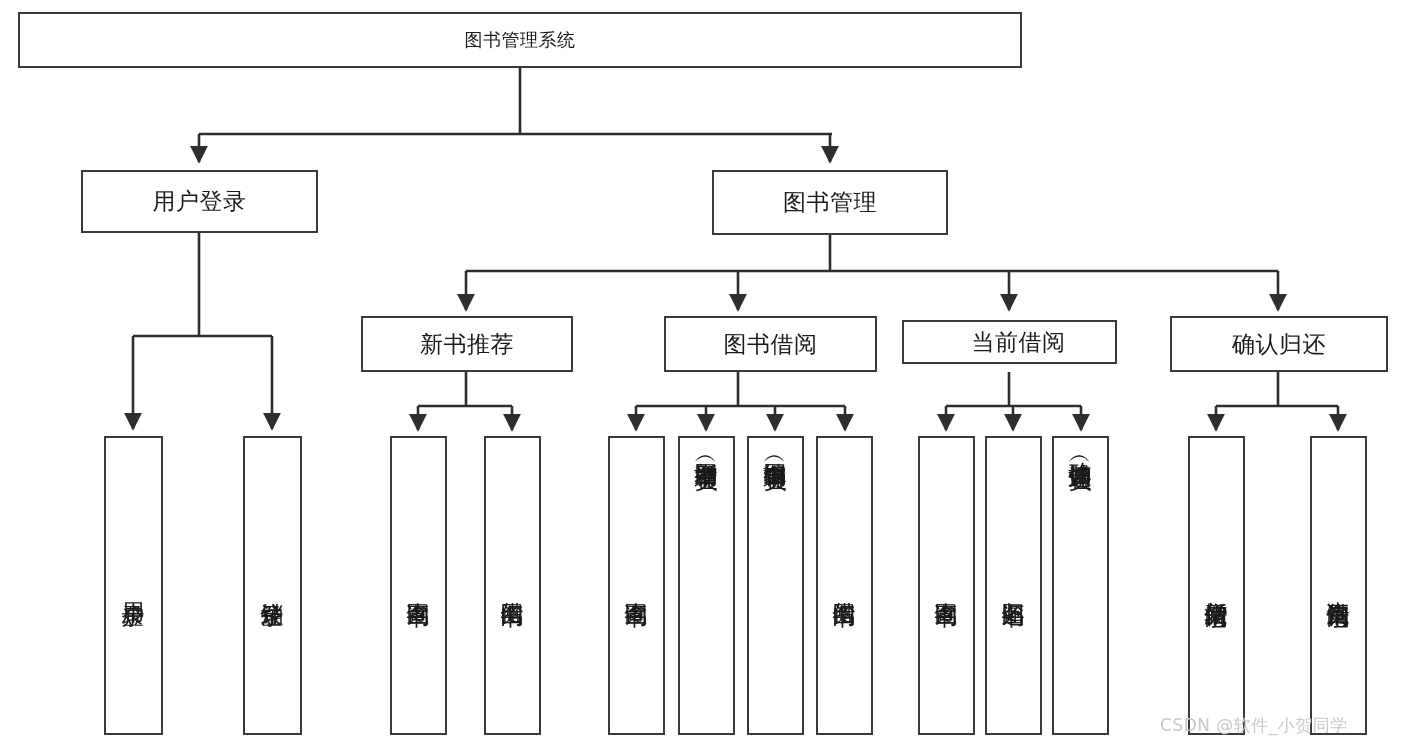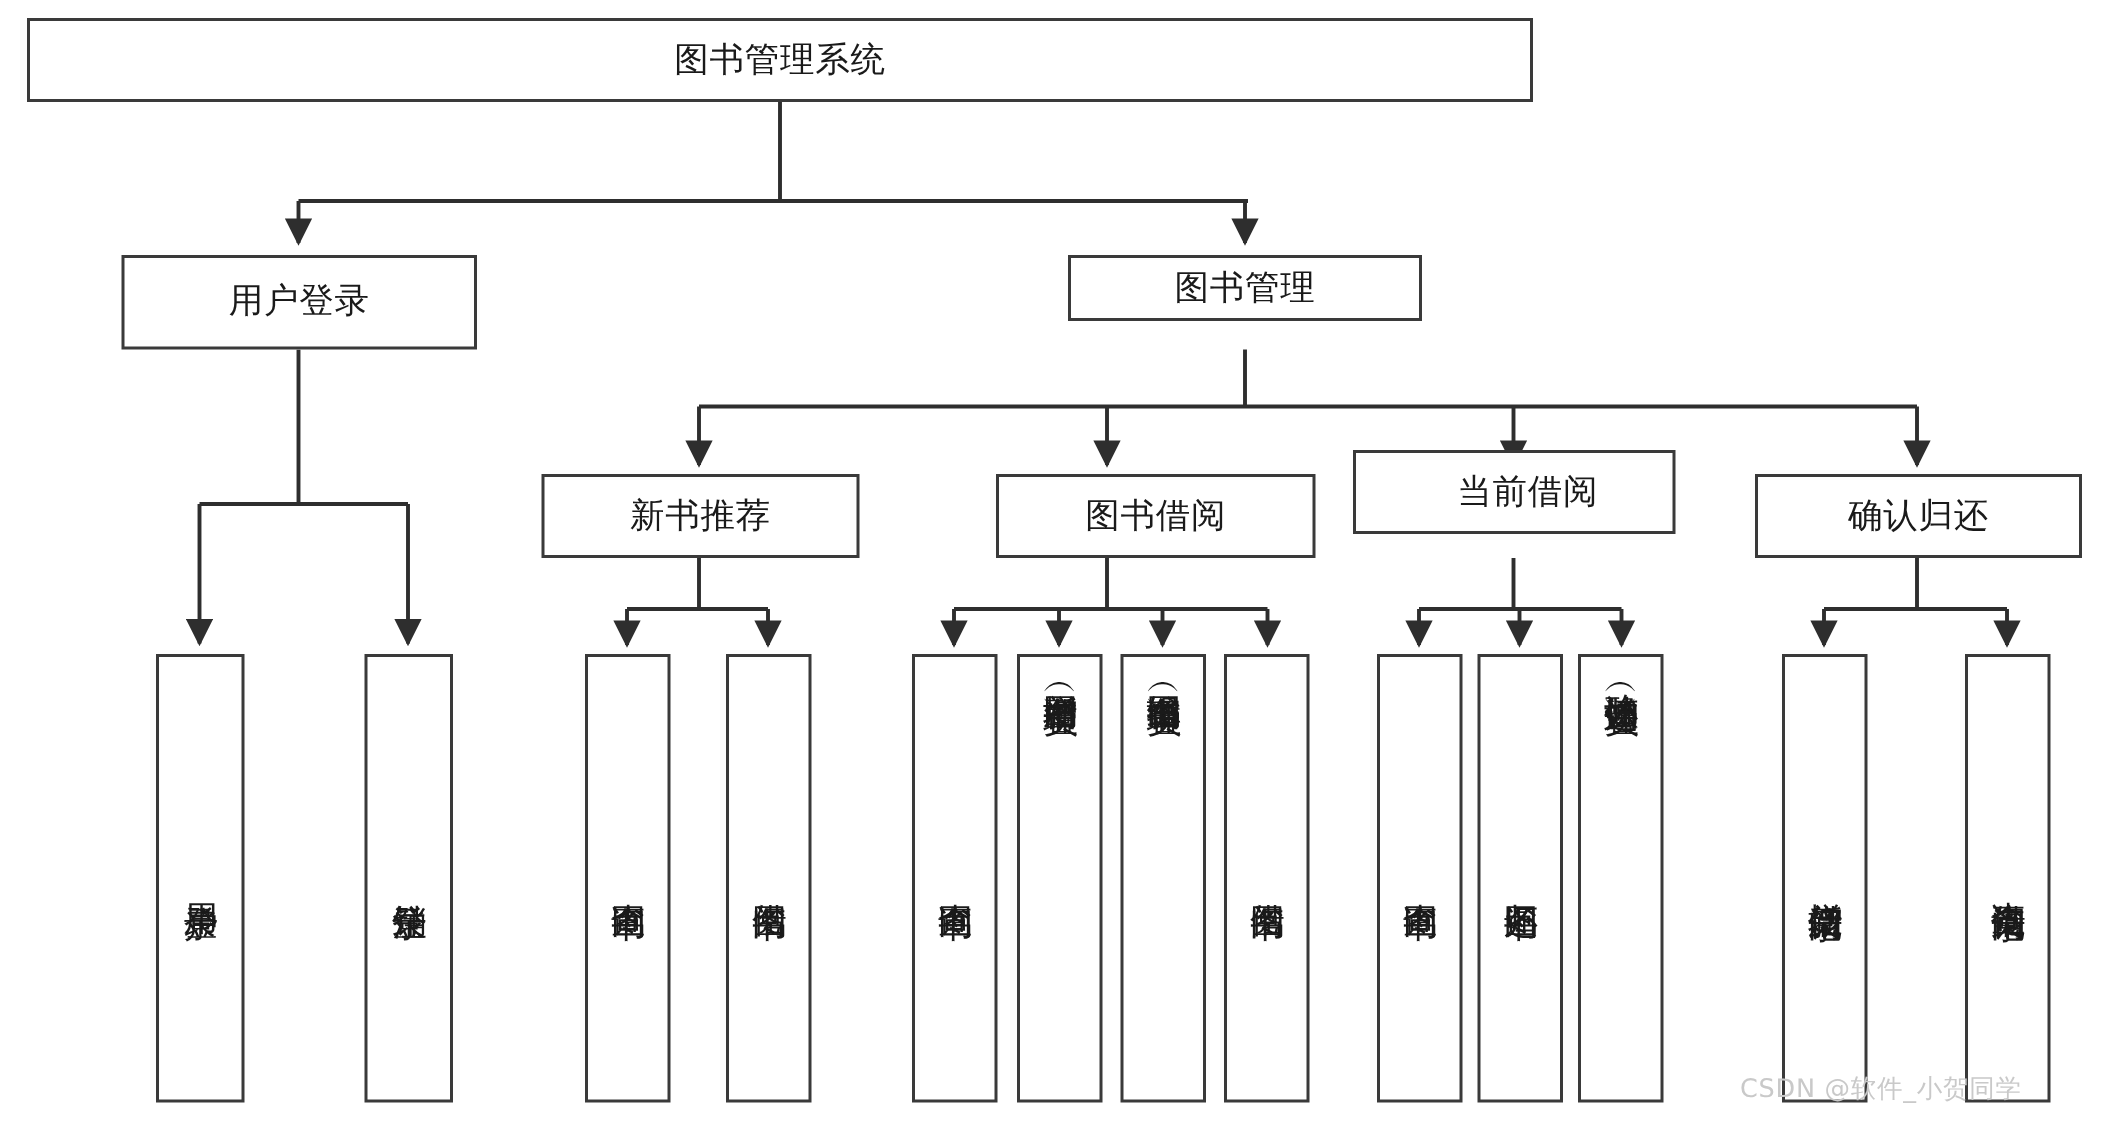--- a/index.html
+++ b/index.html
@@ -38,21 +38,21 @@
   .node .label {
     display: block;
     text-align: center;
     line-height: 1.25;
     letter-spacing: 0.5px;
   }
   .node.horizontal .label {
     font-size: 23px;
   }
   .node.root .label {
-    font-size: 23px;
+    font-size: 18px;
     text-align: center;
   }
   .node.vertical {
     align-items: flex-start;
     justify-content: center;
     padding-top: 6px;
   }
   .node.vertical .label {
     writing-mode: vertical-rl;
     text-orientation: upright;
@@ -129,33 +129,33 @@
   </svg>
 
   <div class="node root horizontal" style="left:18px; top:12px; width:1004px; height:56px;">
     <span class="label">图书管理系统</span>
   </div>
 
   <div class="node horizontal" style="left:81px; top:170px; width:237px; height:63px;">
     <span class="label">用户登录</span>
   </div>
 
-  <div class="node horizontal" style="left:712px; top:170px; width:236px; height:44px;">
+  <div class="node horizontal" style="left:712px; top:170px; width:236px; height:65px;">
     <span class="label">图书管理</span>
   </div>
 
   <div class="node horizontal" style="left:361px; top:316px; width:212px; height:56px;">
     <span class="label">新书推荐</span>
   </div>
 
   <div class="node horizontal" style="left:664px; top:316px; width:213px; height:56px;">
     <span class="label">图书借阅</span>
   </div>
 
-  <div class="node horizontal" style="left:902px; top:300px; width:215px; height:56px;padding-left:18px;">
+  <div class="node horizontal" style="left:902px; top:320px; width:215px; height:44px;padding-left:18px;">
     <span class="label">当前借阅</span>
   </div>
 
   <div class="node horizontal" style="left:1170px; top:316px; width:218px; height:56px;">
     <span class="label">确认归还</span>
   </div>
 
   <div class="node vertical centered" style="left:104px; top:436px; width:59px; height:299px;">
     <span class="label">用户登录</span>
   </div>

